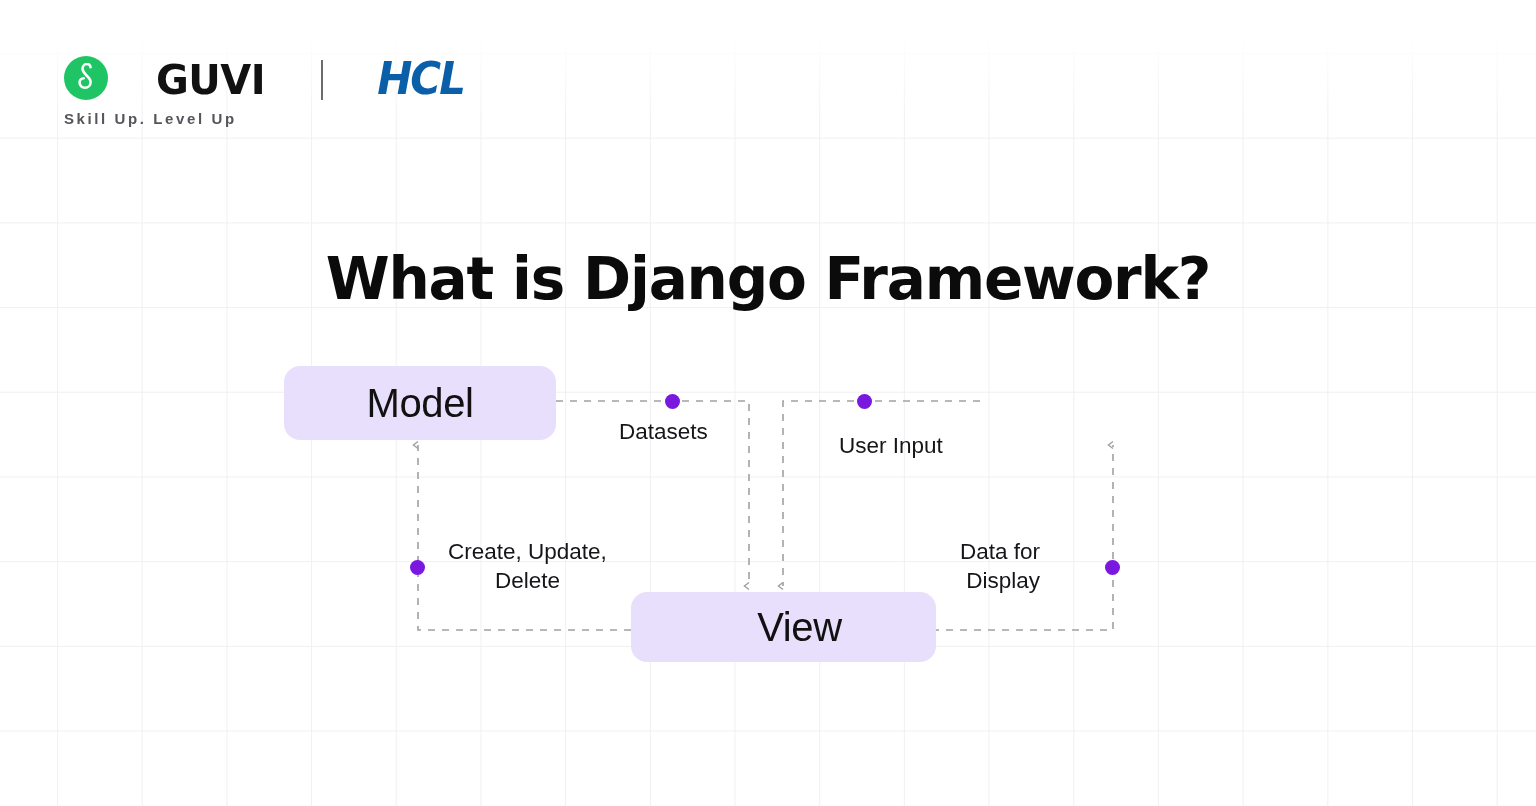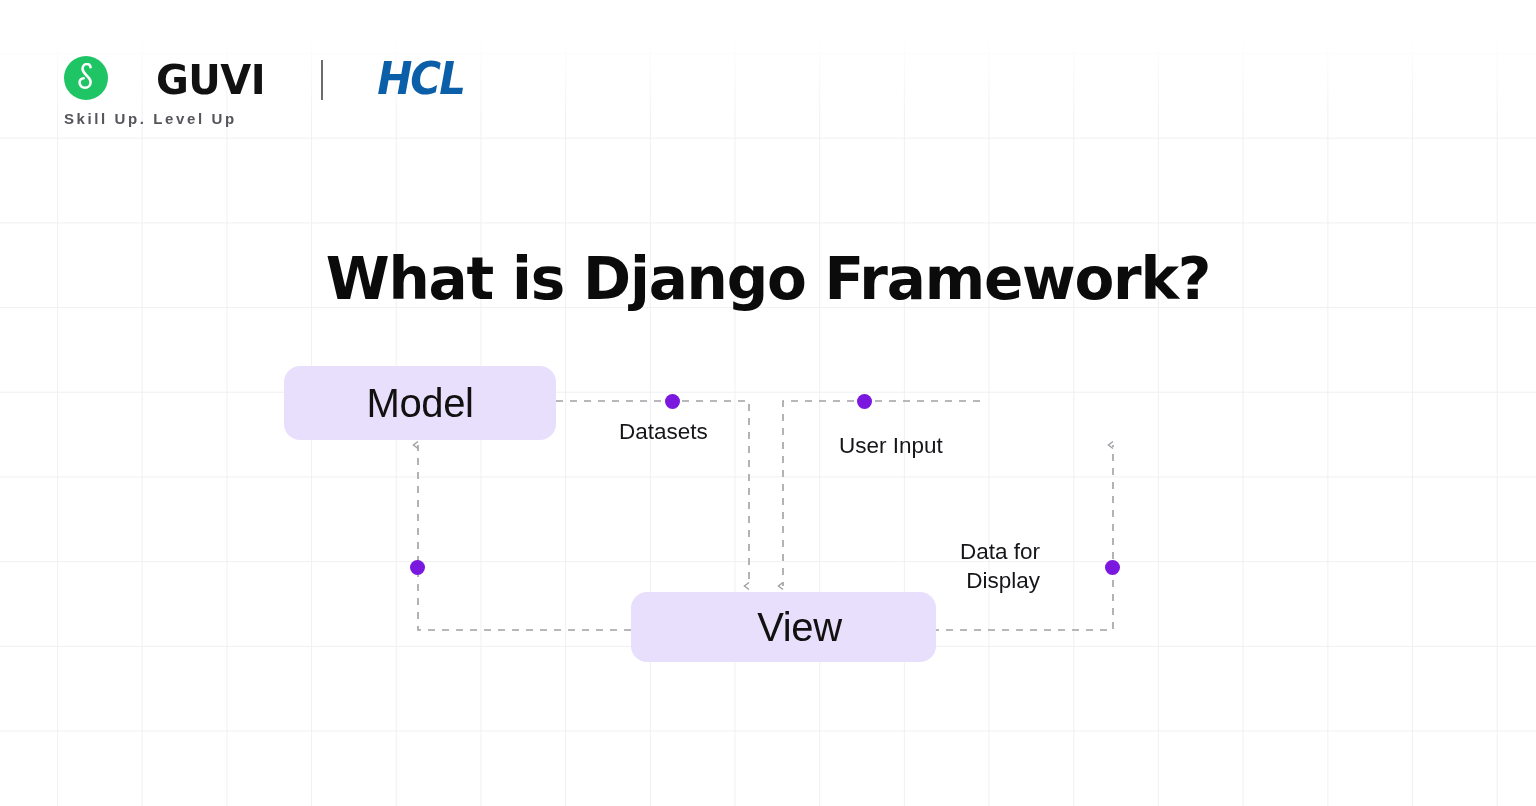--- a/index.html
+++ b/index.html
@@ -221,18 +221,20 @@
     <div class="node-box node-model">Model</div>
     <div class="node-box node-view">View</div>
 
     <div class="dot dot-datasets"></div>
     <div class="dot dot-userinput"></div>
     <div class="dot dot-cud"></div>
     <div class="dot dot-display"></div>
 
     <div class="edge-label lbl-datasets">Datasets</div>
     <div class="edge-label lbl-userinput">User Input</div>
+    <div class="edge-label lbl-cud">Create, Update,
+Delete</div>
     <div class="edge-label lbl-datafor">Data for
 Display</div>
 
   </div>
 
 </div>
 
 </body></html>

